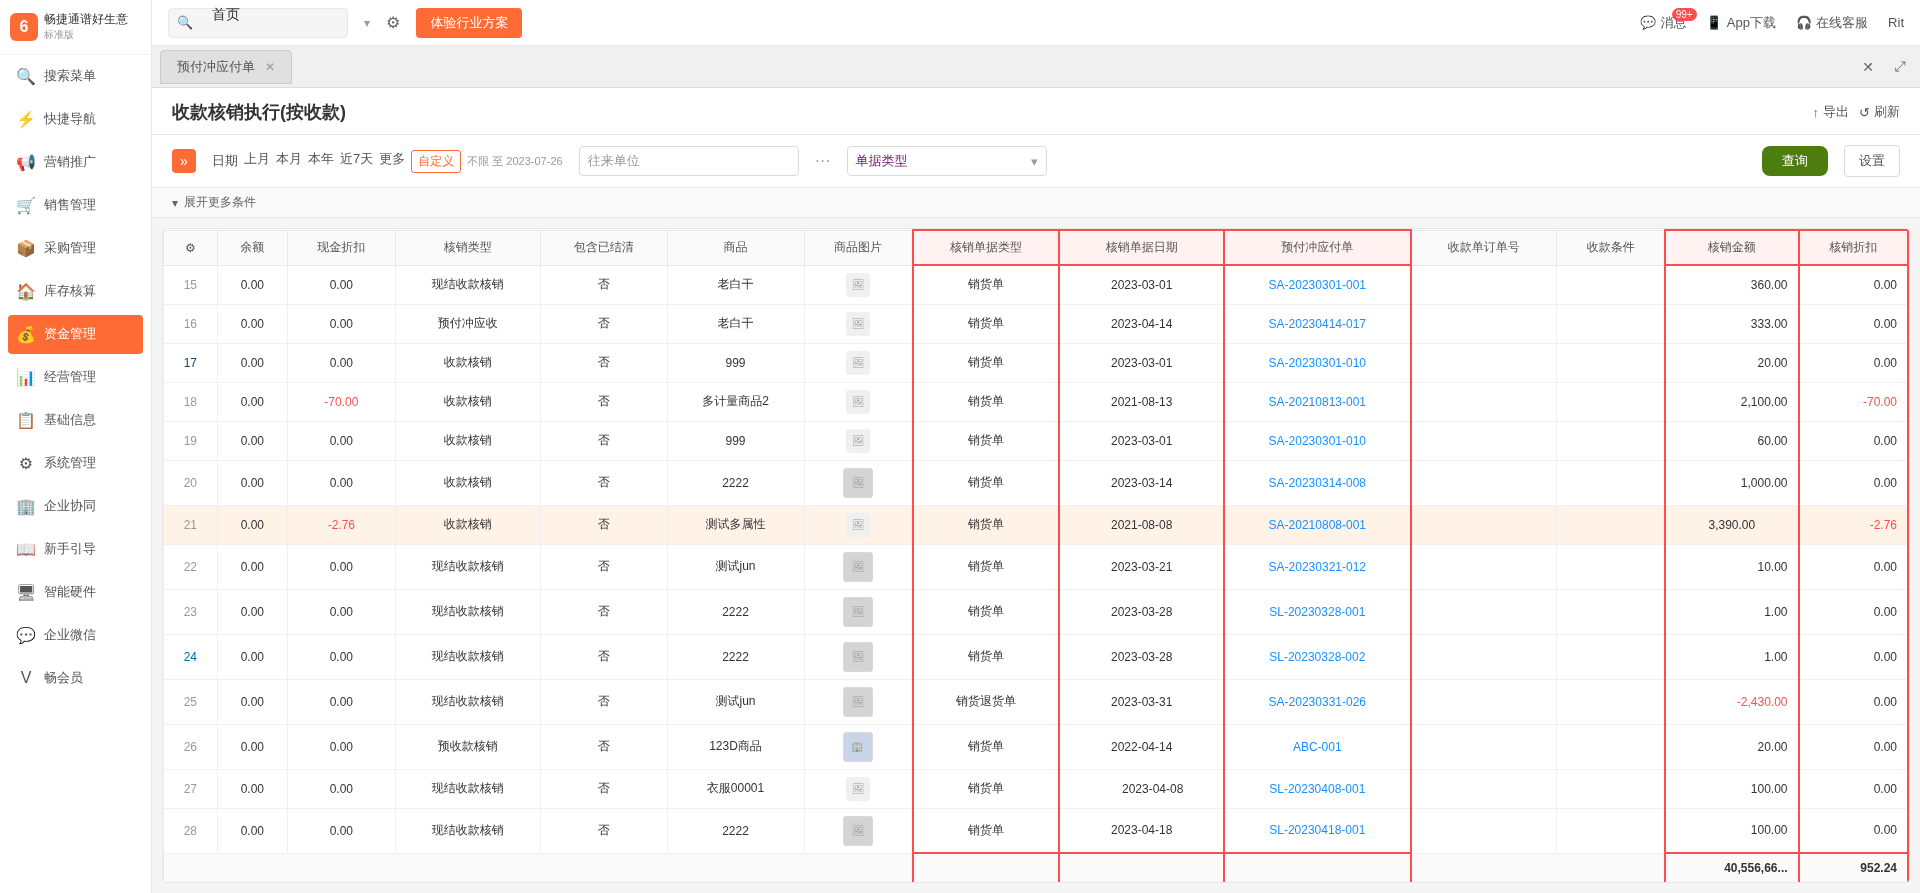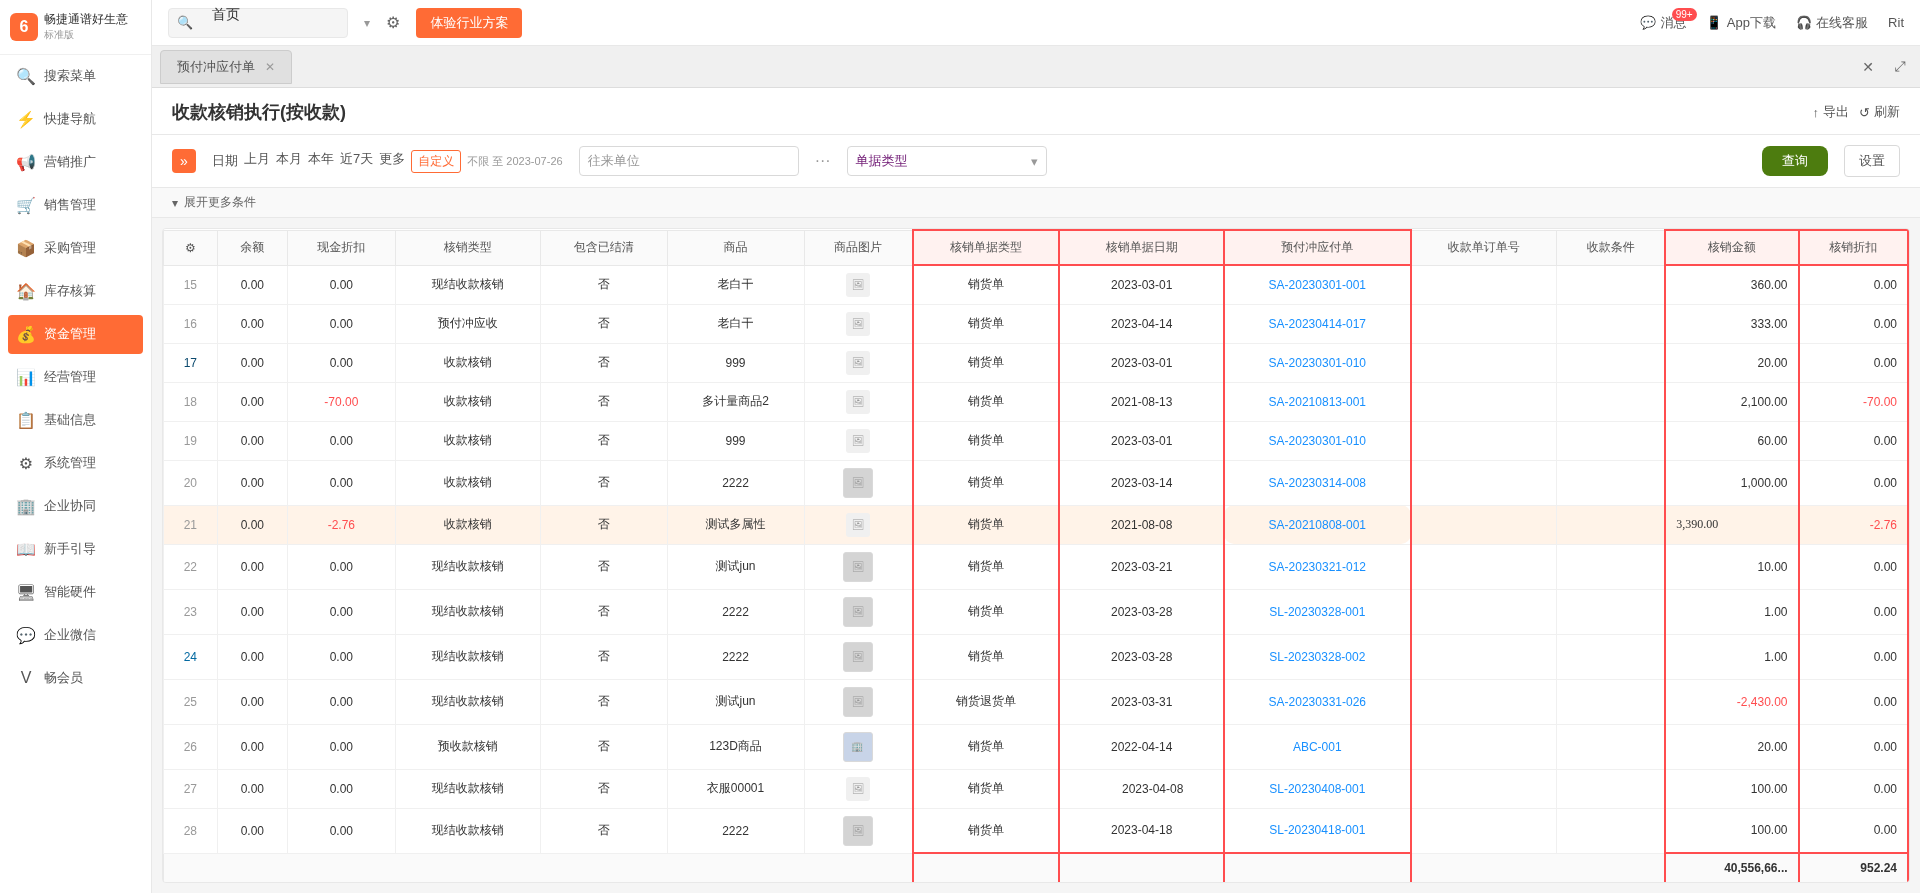--- a/index.html
+++ b/index.html
@@ -372,24 +372,24 @@
             <tr class="highlight-row">
     <td style="color:#999;">21</td>
     <td>0.00</td>
     <td class="cell-red">-2.76</td>
     <td>收款核销</td>
     <td>否</td>
     <td>测试多属性</td>
     <td><div class="cell-icon">🖼</div></td>
     <td style="border-left:2px solid #ff4d4f;border-right:2px solid #ff4d4f;">销货单</td>
     <td style="border-left:2px solid #ff4d4f;border-right:2px solid #ff4d4f;">2021-08-08</td>
-    <td style="border-left:2px solid #ff4d4f;border-right:2px solid #ff4d4f;border-radius:10px;"><a class="cell-link">SA-20210808-001</a></td>
-    <td></td>
-    <td></td>
-    <td style="border-left:2px solid #ff4d4f;border-right:2px solid #ff4d4f;text-align:left;font-family:Liberation Serif, serif;" class="">3,390.00</td>
+    <td style="border-left:2px solid #ff4d4f;border-right:2px solid #ff4d4f;"><a class="cell-link">SA-20210808-001</a></td>
+    <td></td>
+    <td></td>
+    <td style="border-left:2px solid #ff4d4f;border-right:2px solid #ff4d4f;text-align:center;" class="">3,390.00</td>
     <td style="border-left:2px solid #ff4d4f;border-right:2px solid #ff4d4f;text-align:right;" class="cell-red">-2.76</td>
   </tr>
             <tr>
     <td style="color:#999;">22</td>
     <td>0.00</td>
     <td class="">0.00</td>
     <td>现结收款核销</td>
     <td>否</td>
     <td>测试jun</td>
     <td><div class="cell-icon-img" style="background:#d4d4d4;">🖼</div></td>

